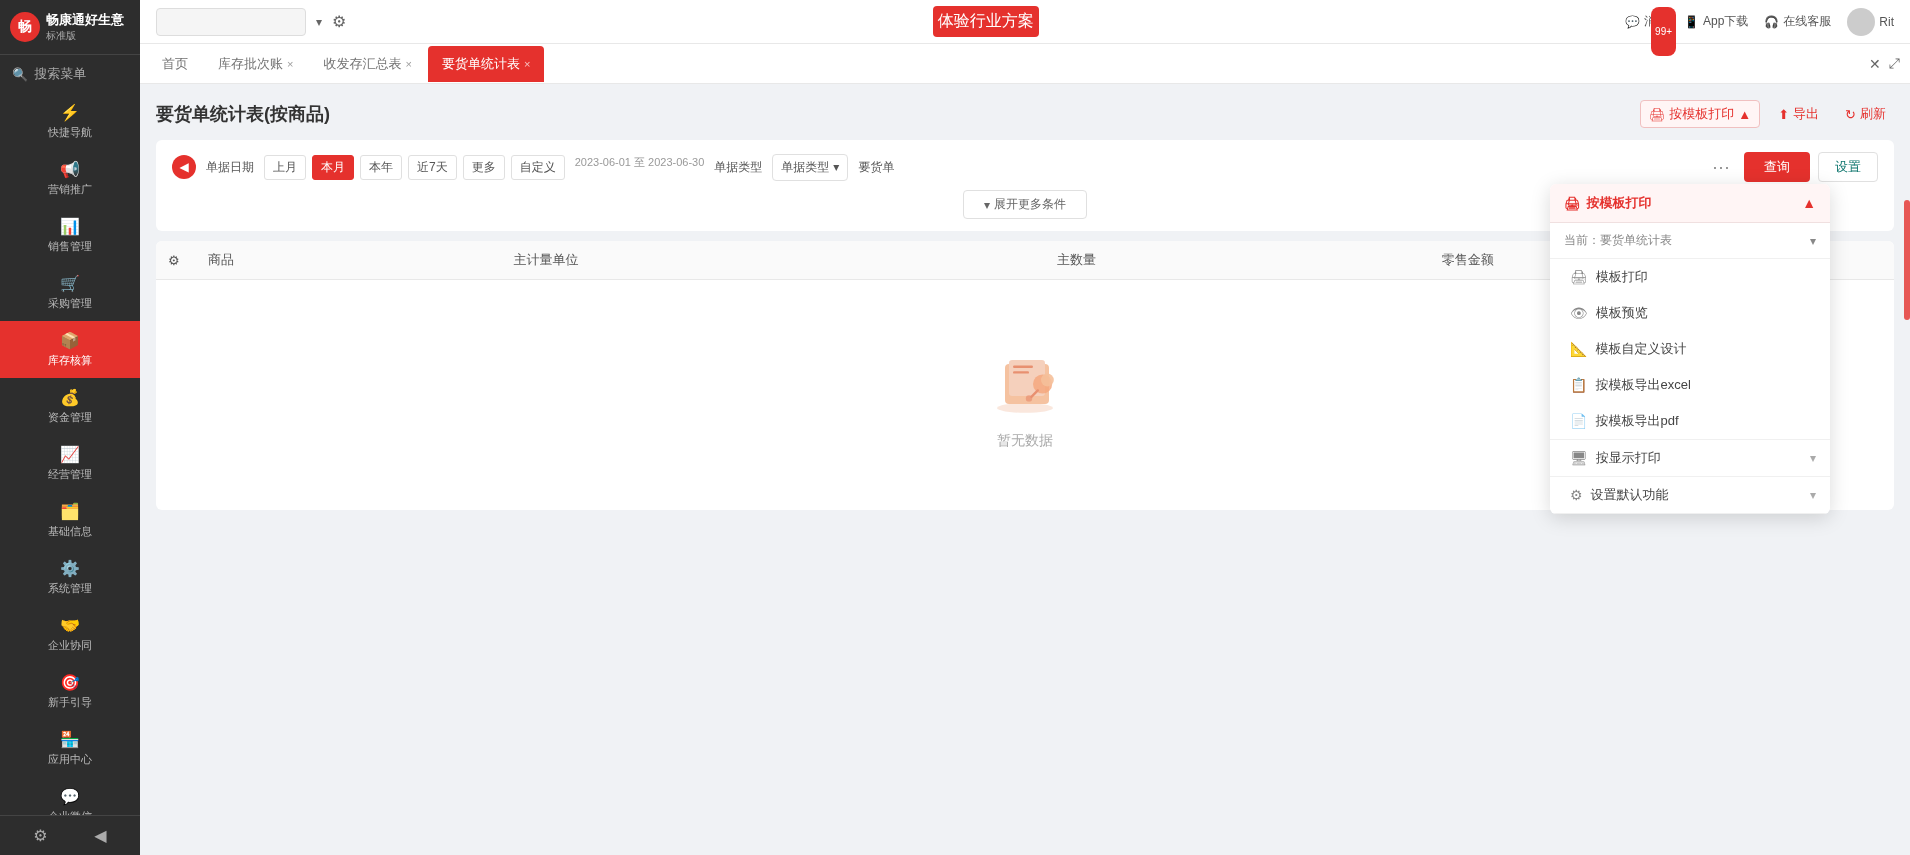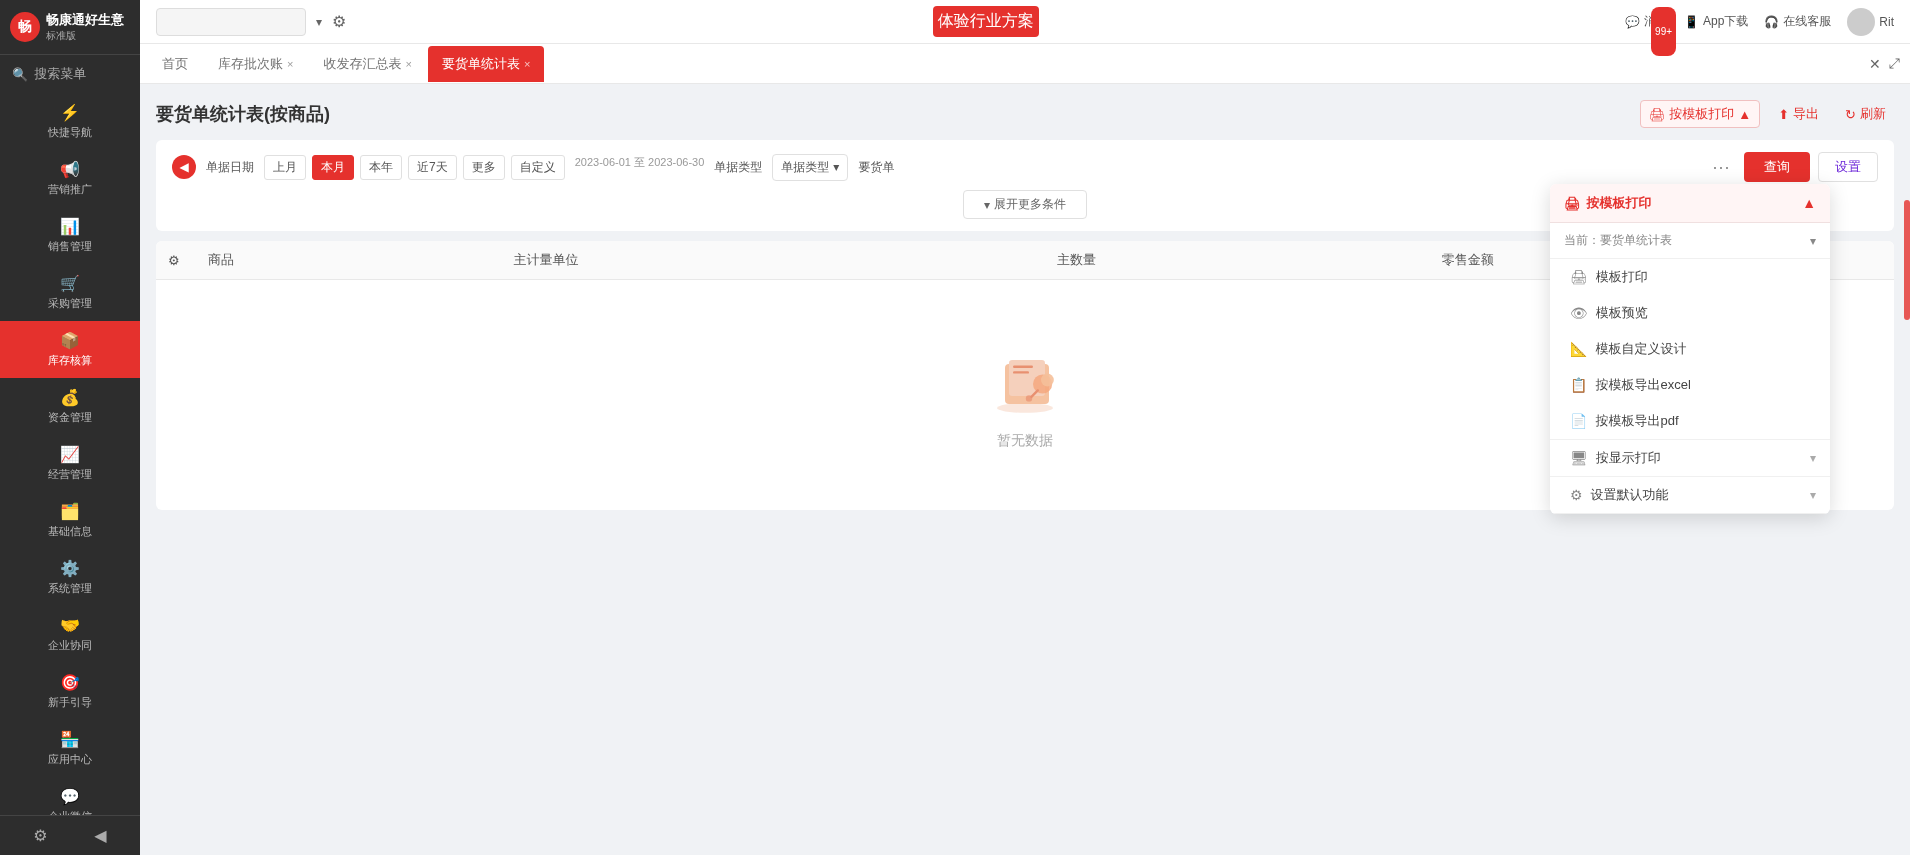--- a/index.html
+++ b/index.html
@@ -465,21 +465,21 @@
       border: none;
       border-radius: 4px;
       padding: 6px 20px;
       font-size: 13px;
       cursor: pointer;
       font-family: Liberation Mono, monospace;
     }
     .settings-btn {
       border: 1px solid #e0e0e0;
       background: #fff;
-      color: #6d28d9;
+      color: #0f766e;
       border-radius: 4px;
       padding: 5px 16px;
       font-size: 13px;
       cursor: pointer;
     }
 
     .filter-actions {
       display: flex;
       align-items: center;
       gap: 8px;

